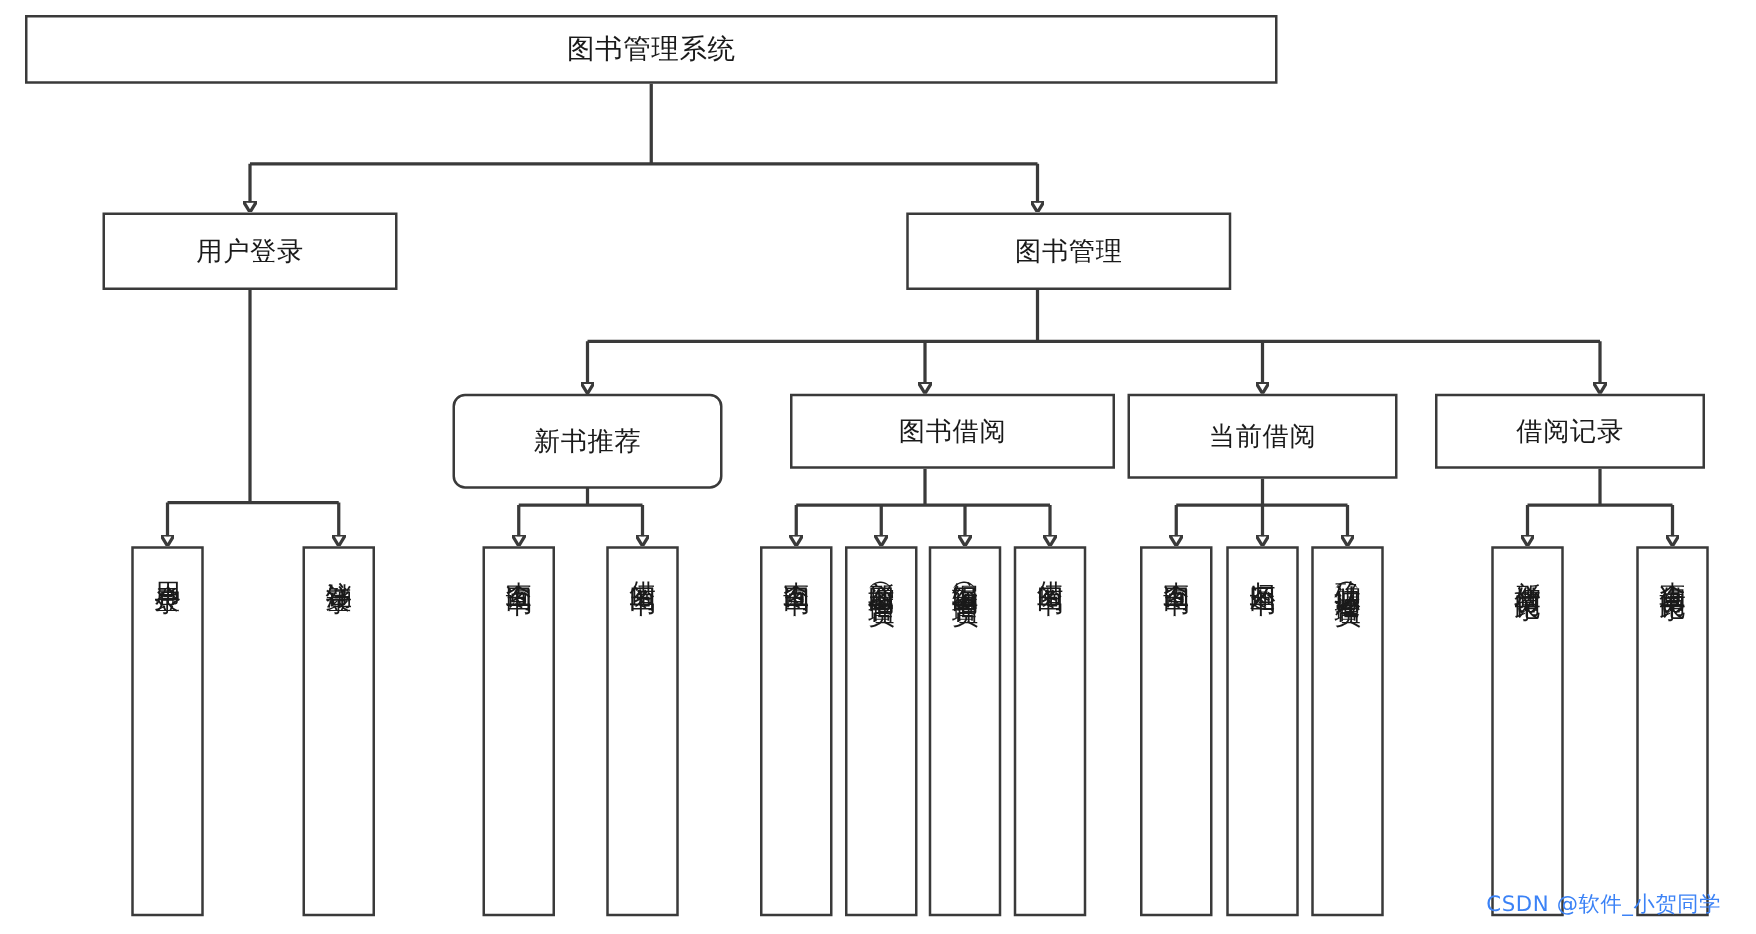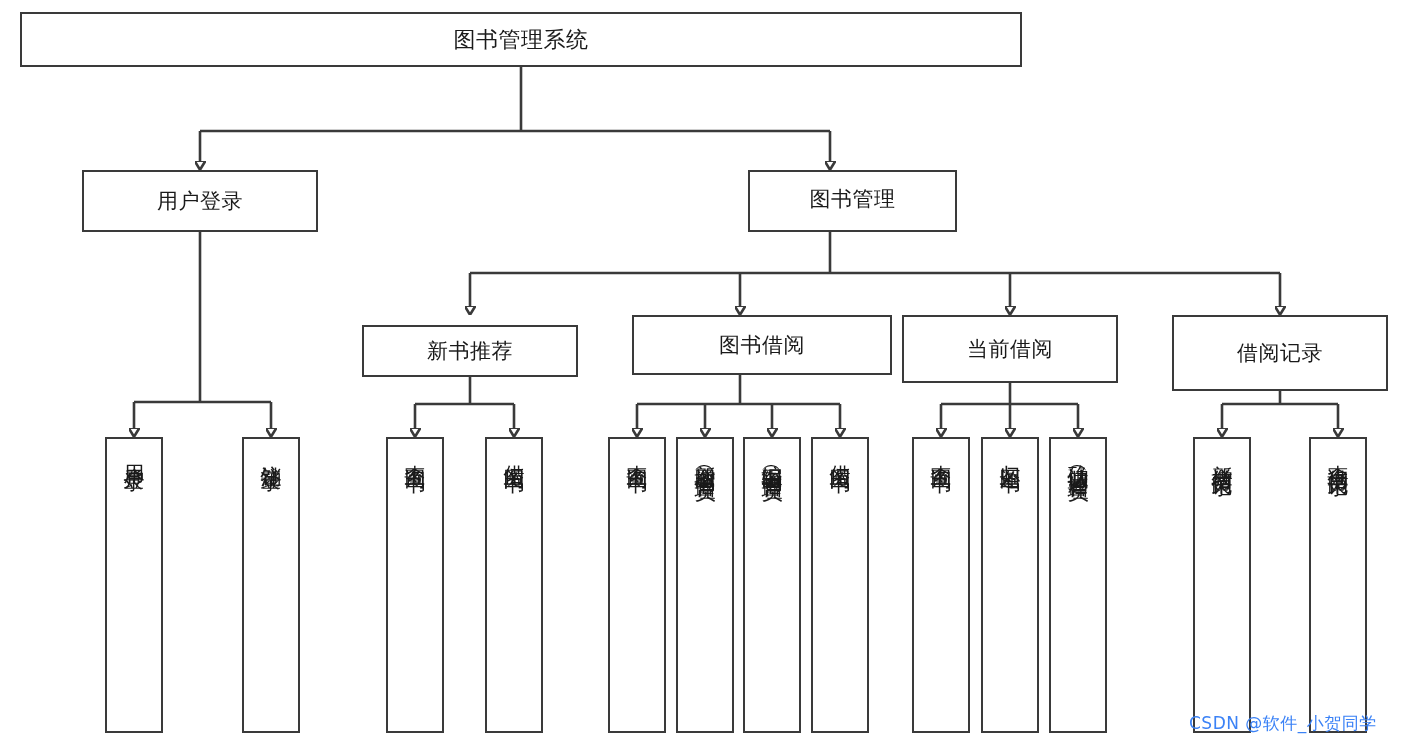--- a/index.html
+++ b/index.html
@@ -134,34 +134,34 @@
     <line x1="1338" y1="404" x2="1338" y2="429" marker-end="url(#arrow)"></line>
   </svg>
 
   <div class="node horiz root" style="left:20px; top:12px; width:1002px; height:55px;">
     <span class="label">图书管理系统</span>
   </div>
 
   <div class="node horiz" style="left:82px; top:170px; width:236px; height:62px;">
     <span class="label">用户登录</span>
   </div>
-  <div class="node horiz" style="left:748px; top:170px; width:209px; height:62px;font-family:Liberation Mono, monospace;">
+  <div class="node horiz" style="left:725px; top:170px; width:260px; height:62px;">
     <span class="label">图书管理</span>
   </div>
 
-  <div class="node horiz" style="left:362px; top:325px; width:216px; height:52px;">
+  <div class="node horiz" style="left:362px; top:315px; width:216px; height:76px;border-radius:10px;">
     <span class="label">新书推荐</span>
   </div>
   <div class="node horiz" style="left:632px; top:315px; width:260px; height:60px;">
     <span class="label">图书借阅</span>
   </div>
   <div class="node horiz" style="left:902px; top:315px; width:216px; height:68px;">
     <span class="label">当前借阅</span>
   </div>
-  <div class="node horiz" style="left:1172px; top:315px; width:216px; height:76px;">
+  <div class="node horiz" style="left:1148px; top:315px; width:216px; height:60px;">
     <span class="label">借阅记录</span>
   </div>
 
   <div class="node vert" style="left:105px; top:437px; width:58px; height:296px;">
     <span class="label">用户登录</span>
   </div>
   <div class="node vert" style="left:242px; top:437px; width:58px; height:296px;">
     <span class="label">注销登录</span>
   </div>
 

